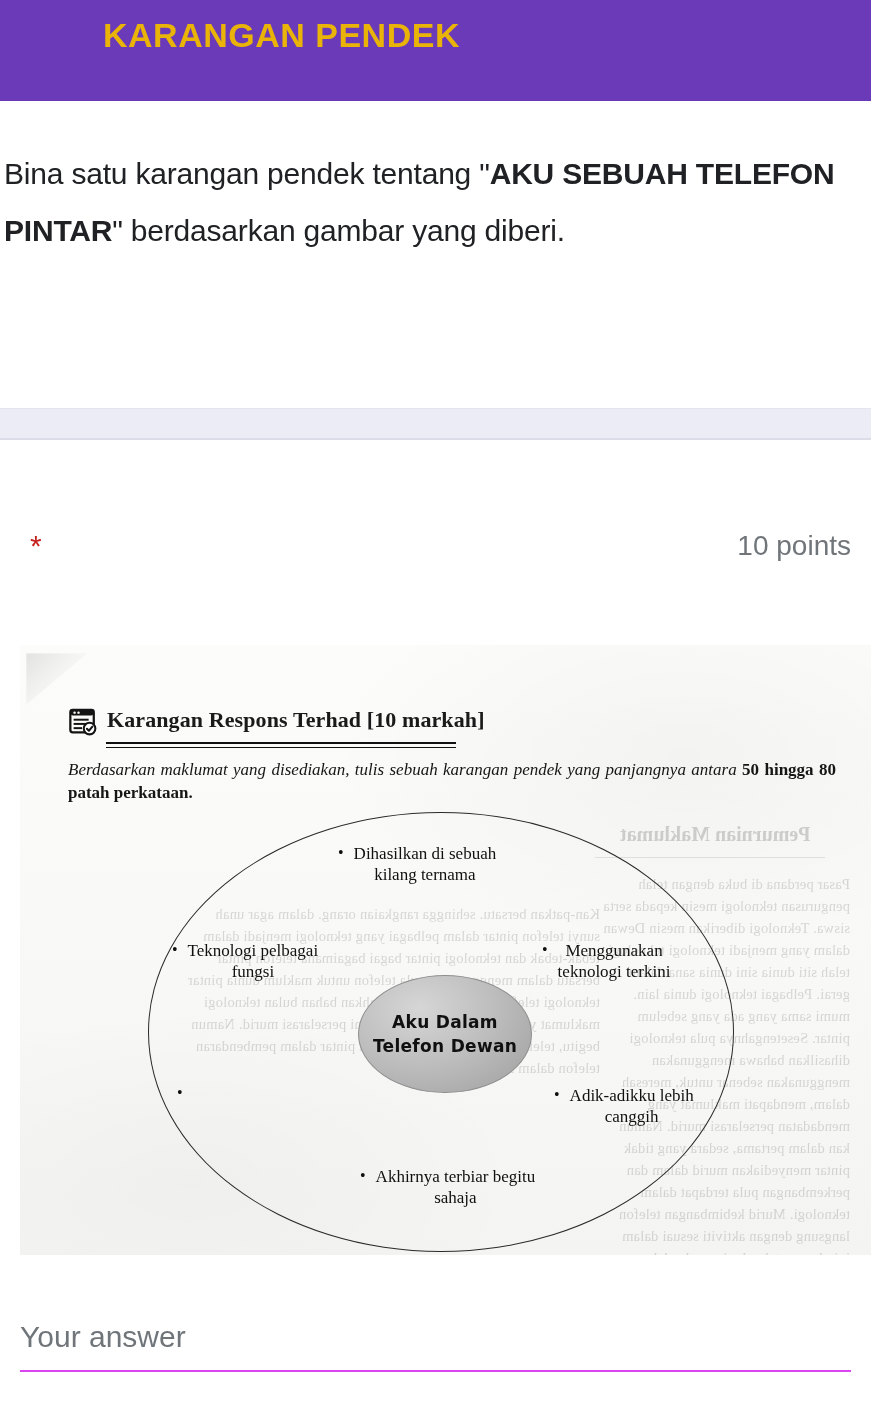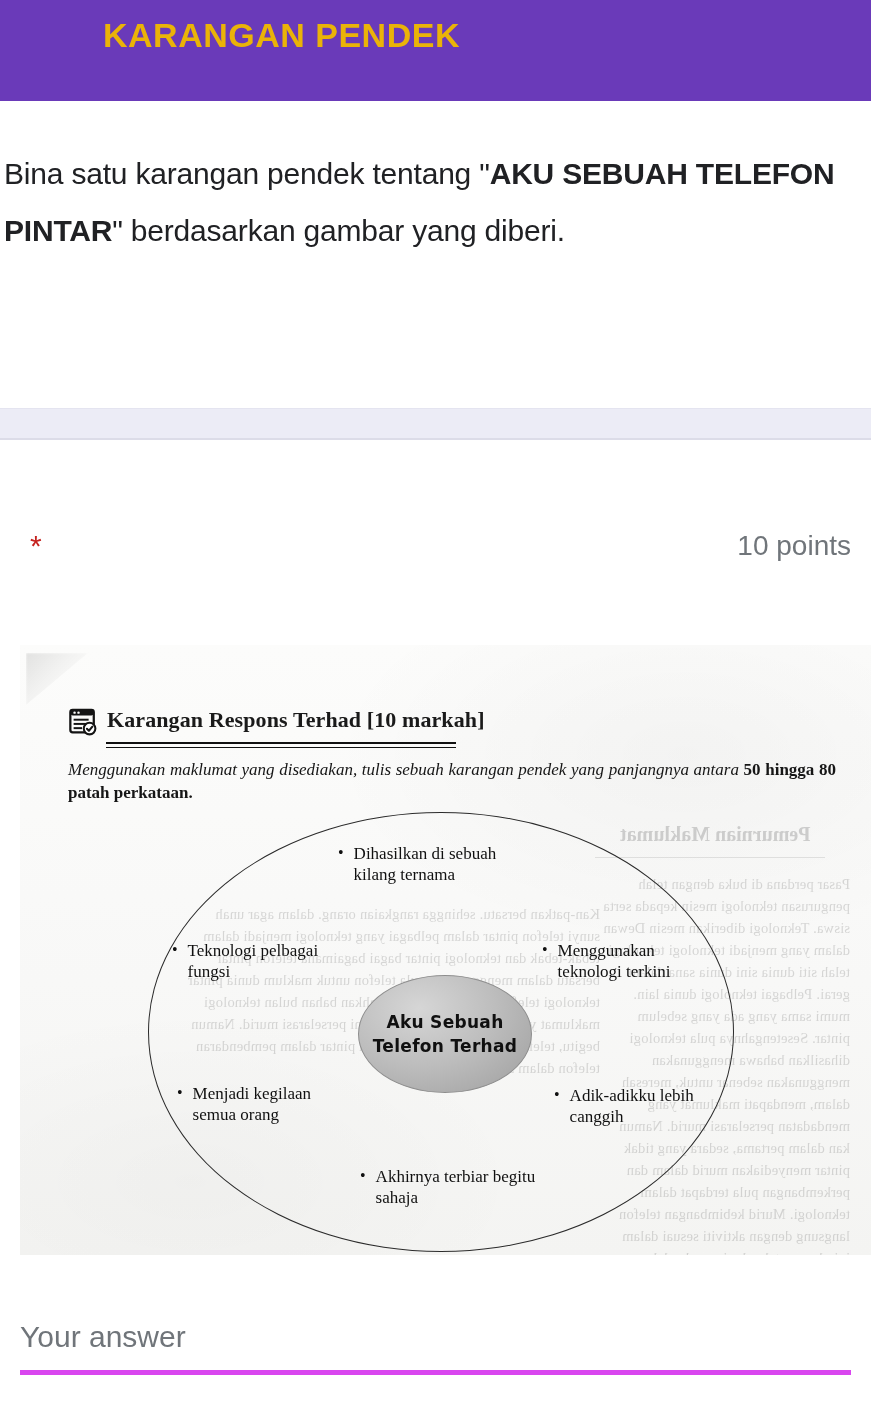--- a/index.html
+++ b/index.html
@@ -244,42 +244,42 @@
     font-family: "Liberation Serif", serif;
     font-size: 17px;
     line-height: 21px;
     color: #101010;
   }
   .ws-bullet .dot {
     font-size: 16px;
     line-height: 20px;
     flex: 0 0 auto;
   }
-  .ws-bullet .txt { white-space: pre-line; }
+  .ws-bullet .txt { white-space: pre-line; text-align: center; }
 
   .b-top    { left: 318px; top: 198px; }
   .b-left1  { left: 152px; top: 295px; }
   .b-right1 { left: 522px; top: 295px; }
   .b-left2  { left: 157px; top: 438px; }
   .b-right2 { left: 534px; top: 440px; }
   .b-bottom { left: 340px; top: 521px; }
 
   
   .answer-block {
     position: absolute;
     left: 0;
     top: 1320px;
     width: 871px;
   }
   .answer-input {
     display: block;
     width: 831px;
     margin: 0 20px;
     border: none;
-    border-bottom: 5px solid #d946ef;
+    border-bottom: 2px solid #d946ef;
     outline: none;
     background: transparent;
     font-family: "Liberation Sans", sans-serif;
     font-size: 30px;
     color: #202124;
     padding: 0 0 16px 0;
   }
   .answer-input::placeholder {
     color: #70757A;
     opacity: 1;
@@ -363,49 +363,47 @@
           <rect x="6" y="21.5" width="9" height="2.1" fill="#141414"></rect>
           <circle cx="23" cy="23" r="6.2" fill="#ffffff" stroke="#141414" stroke-width="2.2"></circle>
           <path d="M20.2 23.2 L22.3 25.3 L26 21" fill="none" stroke="#141414" stroke-width="2.2" stroke-linecap="round" stroke-linejoin="round"></path>
         </svg>
       </span>
       <span class="ws-head-text">Karangan Respons Terhad [10 markah]</span>
     </div>
     <div class="ws-head-underline"></div>
 
     <div class="ws-instruction">
-      <span>Menggunakan maklumat yang disediakan, tulis sebuah karangan pendek yang panjangnya antara </span><b>50 hingga 80 patah perkataan.</b>
+      <span>Berdasarkan maklumat yang disediakan, tulis sebuah karangan pendek yang panjangnya antara </span><b>50 hingga 80 patah perkataan.</b>
     </div>
 
     <div class="big-ellipse"></div>
 
     <div class="center-ellipse">
-      <span class="center-line">Aku Sebuah</span>
-      <span class="center-line">Telefon Terhad</span>
+      <span class="center-line">Aku Dalam</span>
+      <span class="center-line">Telefon Dewan</span>
     </div>
 
     <div class="ws-bullet b-top">
       <span class="dot">•</span>
       <span class="txt">Dihasilkan di sebuah
 kilang ternama</span>
     </div>
     <div class="ws-bullet b-left1">
       <span class="dot">•</span>
       <span class="txt">Teknologi pelbagai
 fungsi</span>
     </div>
     <div class="ws-bullet b-right1">
       <span class="dot">•</span>
       <span class="txt">Menggunakan
 teknologi terkini</span>
     </div>
     <div class="ws-bullet b-left2">
       <span class="dot">•</span>
-      <span class="txt">Menjadi kegilaan
-semua orang</span>
     </div>
     <div class="ws-bullet b-right2">
       <span class="dot">•</span>
       <span class="txt">Adik-adikku lebih
 canggih</span>
     </div>
     <div class="ws-bullet b-bottom">
       <span class="dot">•</span>
       <span class="txt">Akhirnya terbiar begitu
 sahaja</span>

